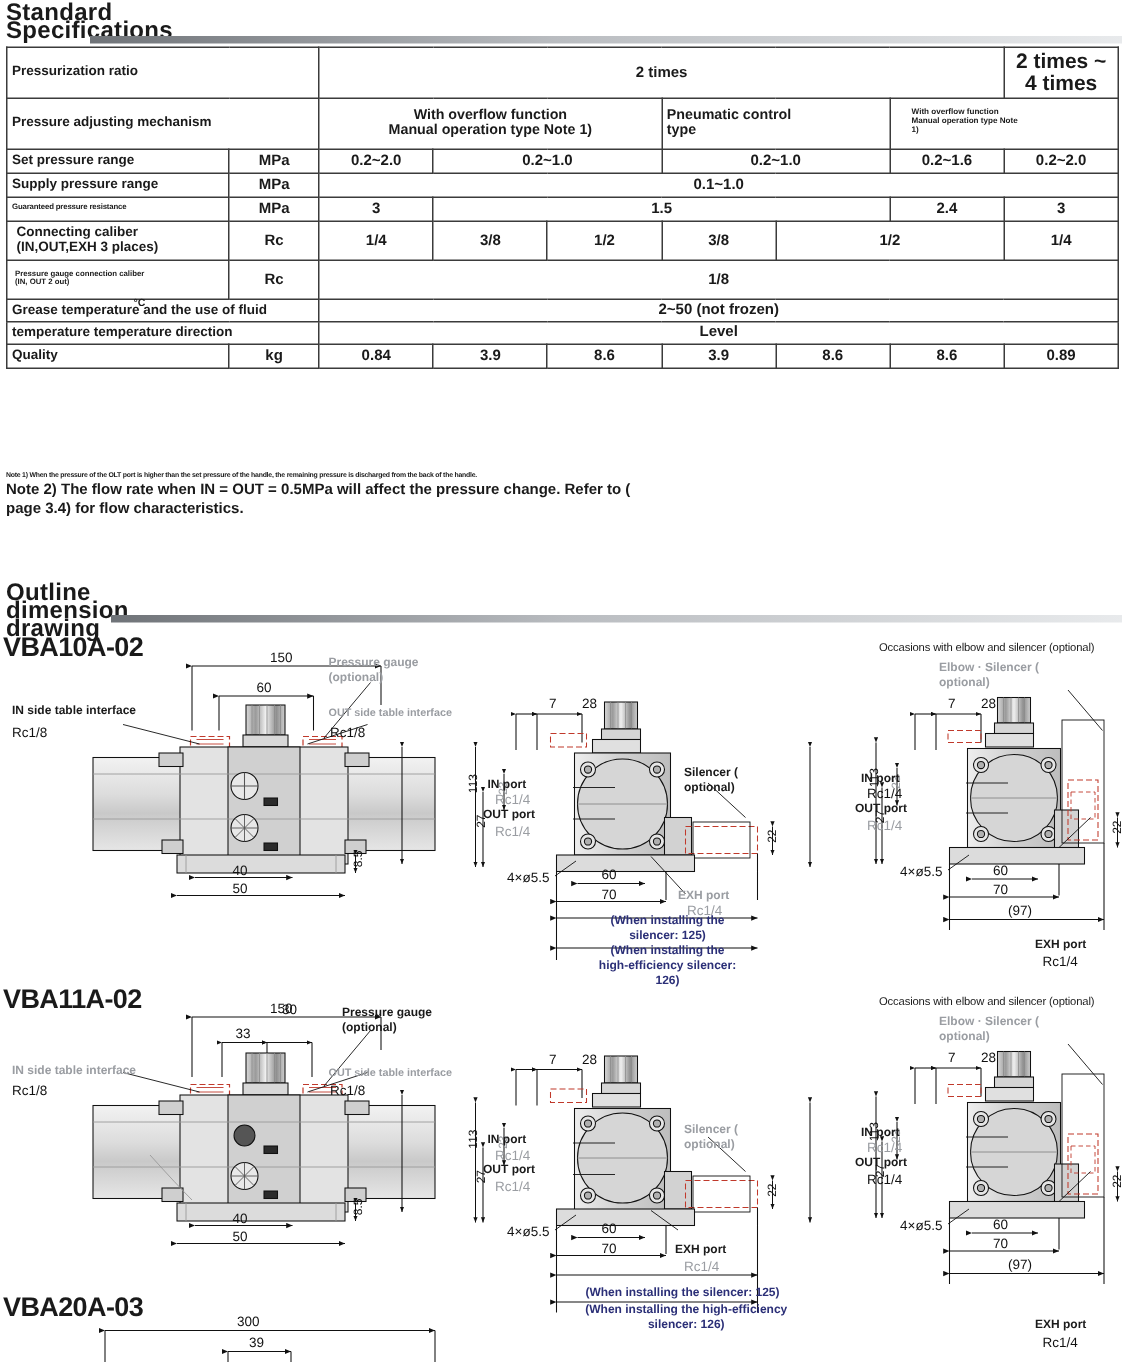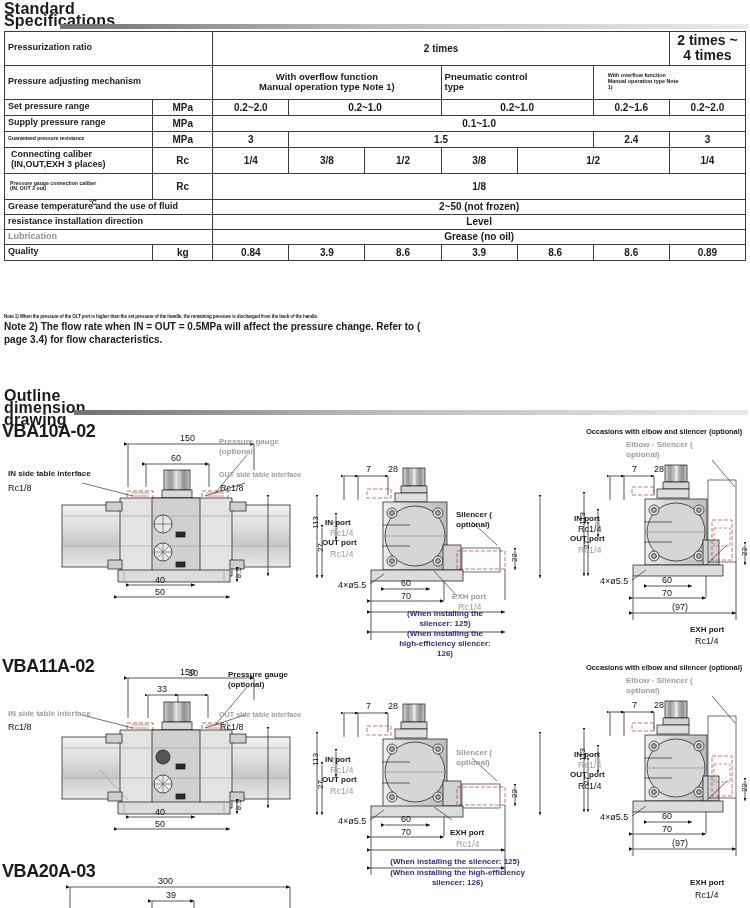--- a/index.html
+++ b/index.html
@@ -81,21 +81,21 @@
 
   .model-title {
     position:absolute;
     font-size:18px; font-weight:bold; letter-spacing:-.4px;
   }
   #title-vba10 { left:2px; top:421px; }
   #title-vba11 { left:2px; top:656px; }
   #title-vba20 { left:2px; top:861px; }
 
   .occ {
-    position:absolute; font-size:7.5px; font-weight:bold; letter-spacing:-.1px;
+    position:absolute; font-size:7.5px; font-weight:normal; letter-spacing:-.1px;
   }
   #occ1 { left:586px; top:427px; }
   #occ2 { left:586px; top:663px; }
 
   
   .dtxt { position:absolute; font-size:8px; font-weight:bold; line-height:10px; }
   .dim { position:absolute; font-size:9px; font-weight:normal; color:#111; }
   .vert { writing-mode:vertical-rl; transform:rotate(180deg); }
   .ghost { color:#9a9da2; }
   .blue { color:#2b2f77; }
@@ -190,28 +190,24 @@
 
   <tr style="height:15px">
     <td colspan="2" class="lbl" style="position:relative">
       <span>Grease temperature and the use of fluid</span>
       <span style="position:absolute;left:84px;top:-1px;font-size:7px">°C</span>
     </td>
     <td colspan="7" class="val">2~50 (not frozen)</td>
   </tr>
 
   <tr style="height:15px">
-    <td colspan="2" class="lbl">resistance installation direction</td>
+    <td colspan="2" class="lbl">temperature temperature direction</td>
     <td colspan="7" class="val">Level</td>
   </tr>
 
-  <tr style="height:15px">
-    <td colspan="2" class="lbl grey">Lubrication</td>
-    <td colspan="7" class="val">Grease (no oil)</td>
-  </tr>
 
   <tr style="height:16px">
     <td class="lbl">Quality</td>
     <td class="unit">kg</td>
     <td class="val">0.84</td>
     <td class="val">3.9</td>
     <td class="val">8.6</td>
     <td class="val">3.9</td>
     <td class="val">8.6</td>
     <td class="val">8.6</td>

